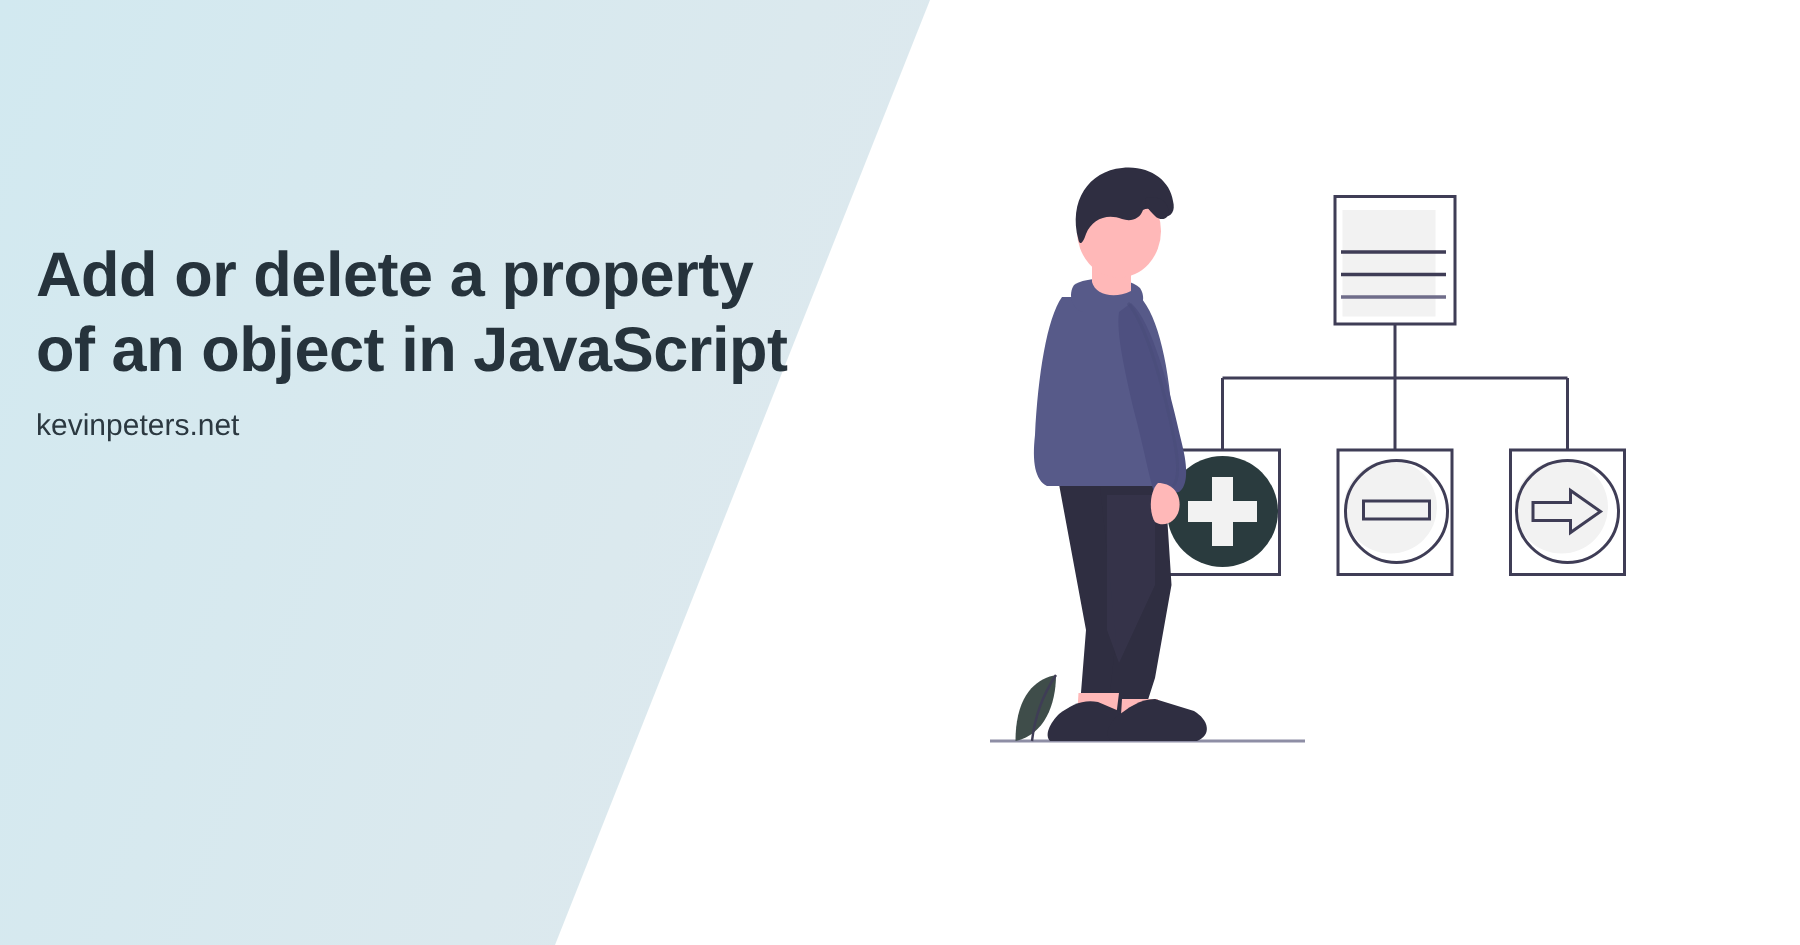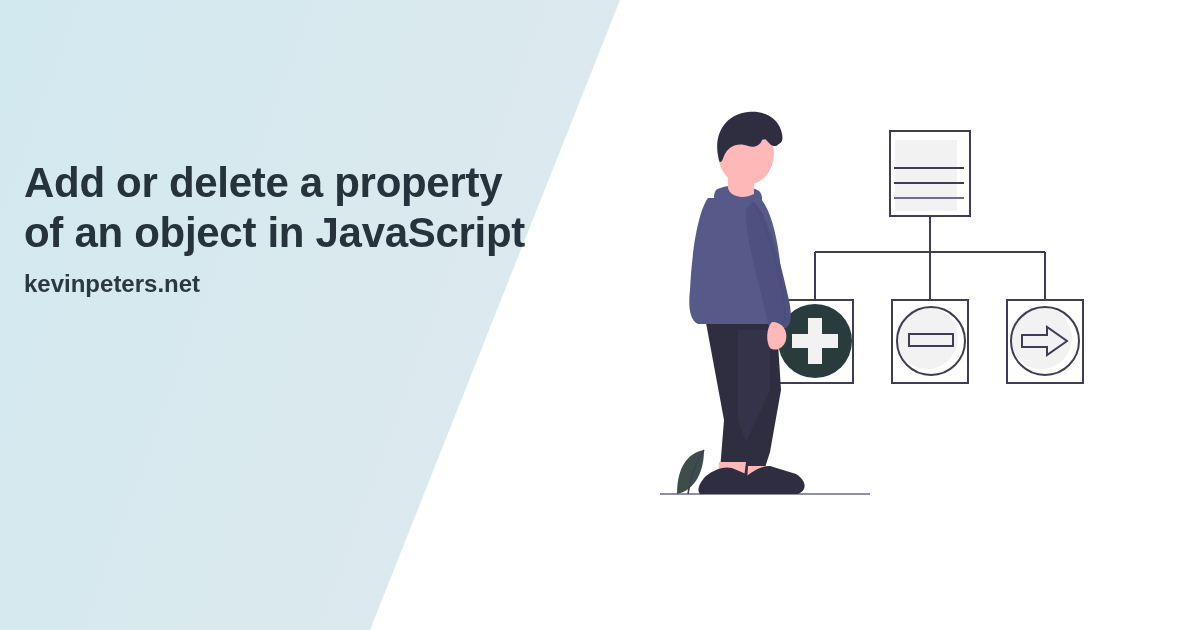--- a/index.html
+++ b/index.html
@@ -38,23 +38,23 @@
   .headline {
     margin: 0;
     font-size: 42px;
     line-height: 50px;
     font-weight: bold;
     letter-spacing: -0.3px;
     color: #26333c;
   }
   .site-name {
     margin: 14px 0 0 0;
-    font-size: 24px;
+    font-size: 20px;
     line-height: 24px;
-    font-weight: bold;
+    font-weight: normal;
     color: #2b3840;
   }
   
   .illustration {
     position: absolute;
     left: 620px;
     top: 90px;
     width: 520px;
     height: 440px;
   }

